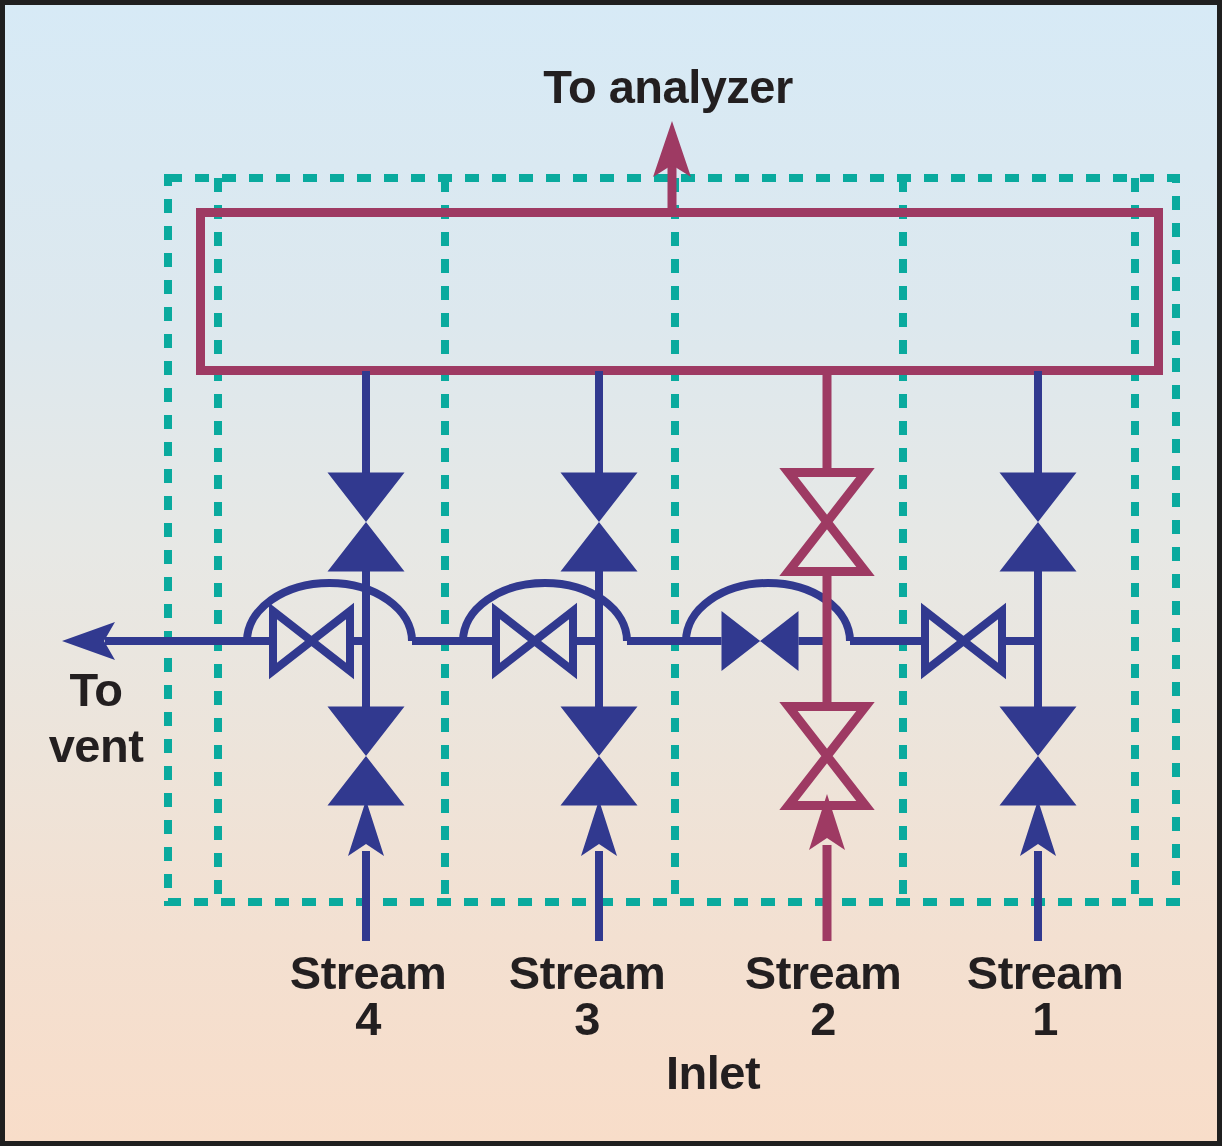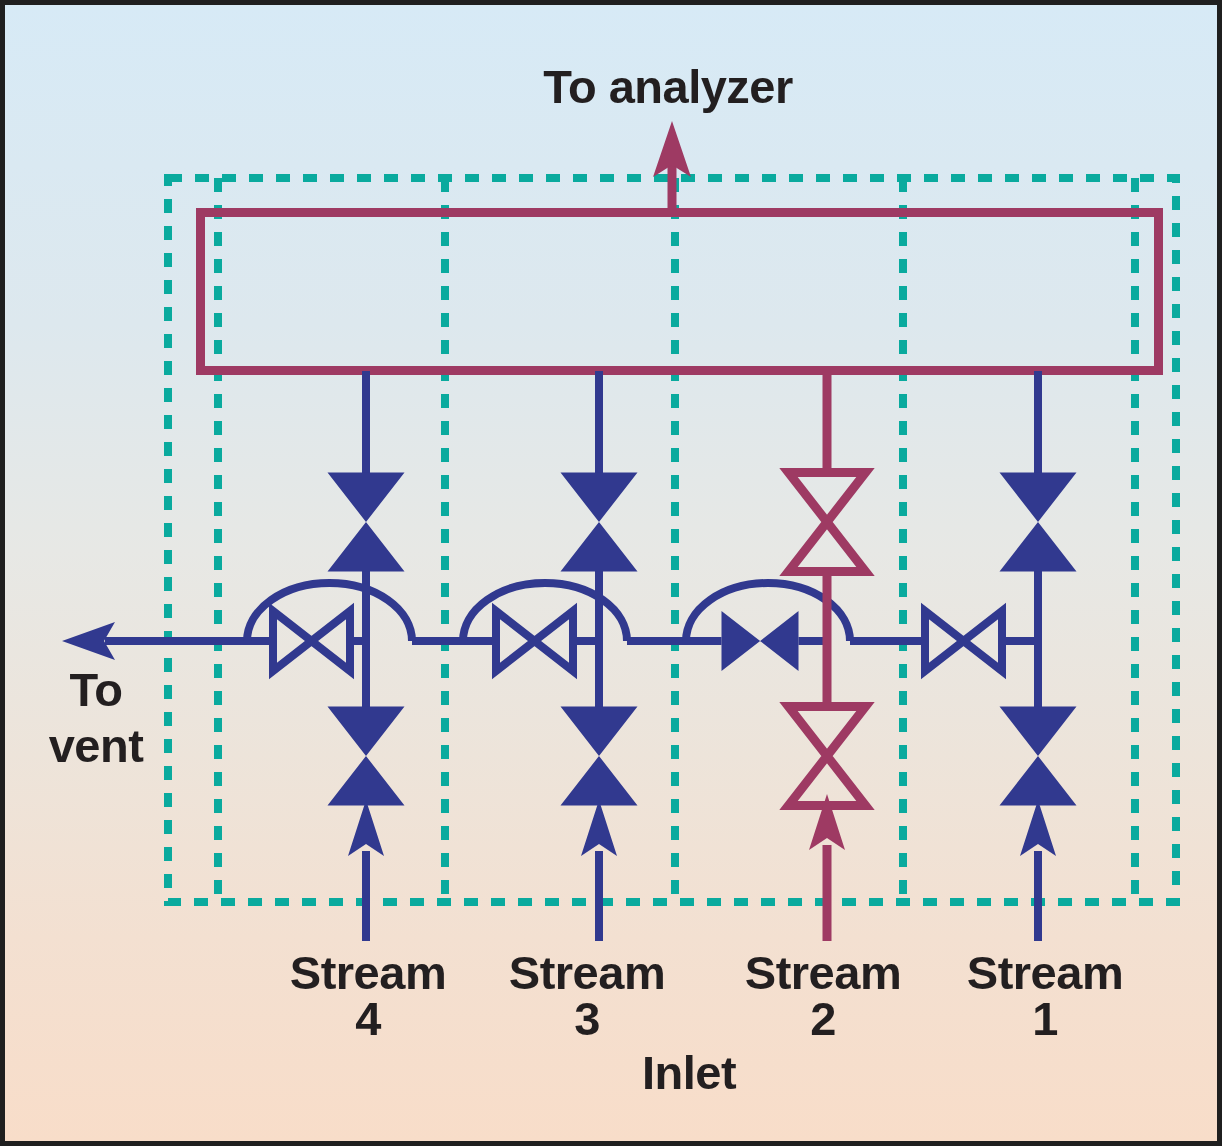--- a/index.html
+++ b/index.html
@@ -128,15 +128,15 @@
   <div class="lbl stream-lbl" style="left:818px;top:944px;">
     <div>Stream</div>
     <div class="l2">2</div>
   </div>
 
   <div class="lbl stream-lbl" style="left:1040px;top:944px;">
     <div>Stream</div>
     <div class="l2">1</div>
   </div>
 
-  <div class="lbl" style="left:684px;top:1044px;">Inlet</div>
+  <div class="lbl" style="left:708px;top:1044px;">Inlet</div>
 
 </div>
 
 </body></html>

